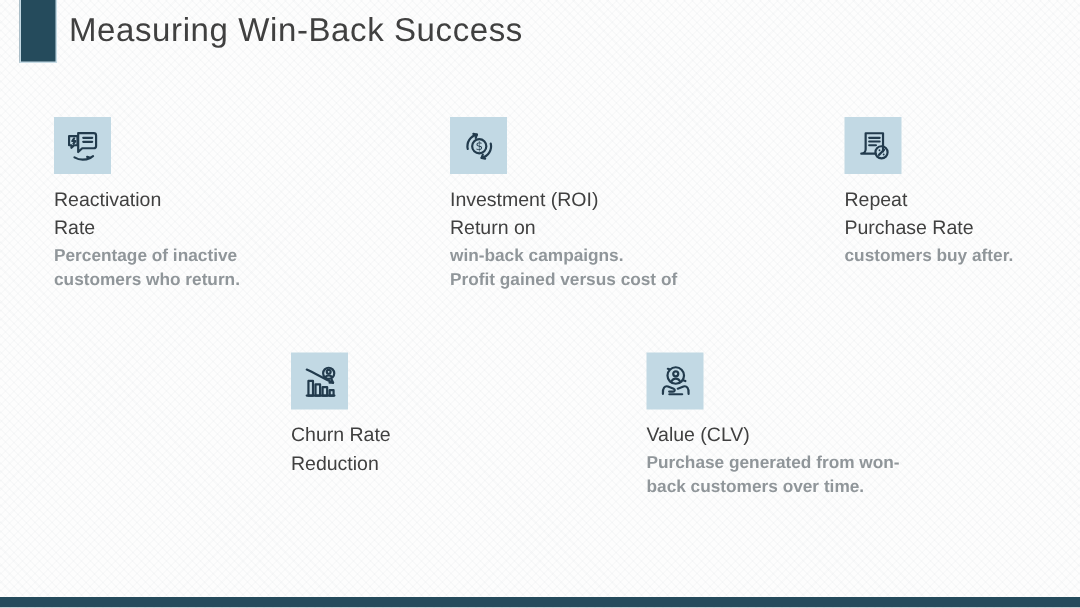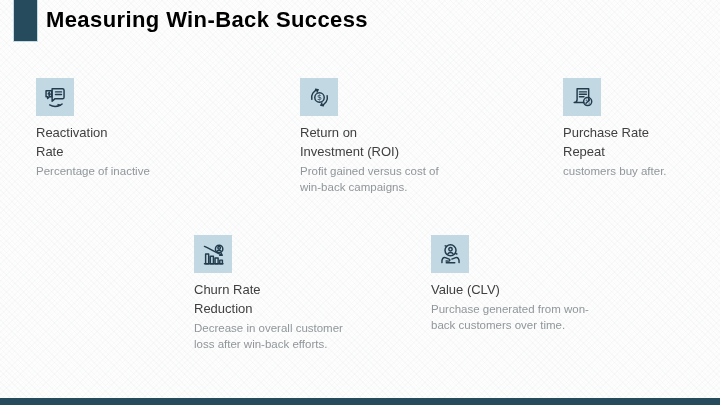--- a/index.html
+++ b/index.html
@@ -14,21 +14,21 @@
       repeating-linear-gradient(-45deg, rgba(40,70,90,0.02) 0 1px, transparent 1px 4px);
   }
   .accent-block {
     position: absolute; left: 13px; top: 0; width: 25px; height: 42px;
     background: #254b5c;
     border: 1px solid #c5dae4; border-top: none;
     box-sizing: border-box;
   }
   .slide-title {
     position: absolute; left: 46px; top: 7px;
-    font-size: 22px; font-weight: 700; color: #000000;
+    font-size: 22px; font-weight: 400; color: #404040;
     letter-spacing: 0.4px;
     white-space: nowrap;
   }
   .card { position: absolute; }
   .icon-box {
     width: 38px; height: 38px;
     background: #c2d9e4;
     display: flex; align-items: center; justify-content: center;
   }
   .icon-box svg { width: 27px; height: 27px; }
@@ -38,21 +38,21 @@
   }
   .icon-box svg text { stroke: none; fill: #223b4d; }
   .icon-box svg .dot { fill: #223b4d; stroke: none; }
   .card-title {
     margin-top: 7px;
     font-size: 13px; line-height: 19px; font-weight: 500; color: #404040;
   }
   .card-title span, .card-body span { display: block; }
   .card-body {
     margin-top: 3px;
-    font-size: 11.5px; line-height: 15.5px; color: #90969a;
+    font-size: 11.5px; line-height: 15.5px; color: #90969a; font-weight: bold;
   }
   .bottom-bar {
     position: absolute; left: 0; top: 398px; width: 720px; height: 7px;
     background: #254b5c;
   }
   #c1 { left: 36px;  top: 78px;  width: 160px; }
   #c2 { left: 300px; top: 78px;  width: 172px; }
   #c3 { left: 563px; top: 78px;  width: 150px; }
   #c4 { left: 168px; top: 235px; width: 182px; margin-left: 26px; }
   #c5 { left: 431px; top: 235px; width: 182px; }
@@ -73,58 +73,59 @@
       <path d="M6.8 18.6 q4.4 2.6 9.4 0.3"></path>
       <path d="M16.2 18.9 l1.6 -1.1 M16.2 18.9 l-1.9 -0.6"></path>
     </svg>
   </div>
   <div class="card-title">
     <span>Reactivation</span>
     <span>Rate</span>
   </div>
   <div class="card-body">
     <span>Percentage of inactive</span>
+    <span>customers who return.</span>
   </div>
 </div>
 
 <div class="card" id="c2">
   <div class="icon-box">
     <svg viewBox="0 0 24 24" aria-hidden="true">
       <circle cx="12" cy="12" r="4.2"></circle>
       <text x="12" y="14.4" font-size="7" text-anchor="middle" font-family="DejaVu Sans, sans-serif">$</text>
       <path d="M5.2 13.6 A7 7 0 0 1 10.6 5.1"></path>
       <path d="M10.6 5.1 l-2.1 -0.4 M10.6 5.1 l-0.7 2"></path>
       <path d="M18.8 10.4 A7 7 0 0 1 13.4 18.9"></path>
       <path d="M13.4 18.9 l2.1 0.4 M13.4 18.9 l0.7 -2"></path>
     </svg>
   </div>
   <div class="card-title">
+    <span>Investment (ROI)</span>
     <span>Return on</span>
-    <span>Investment (ROI)</span>
   </div>
   <div class="card-body">
+    <span>win-back campaigns.</span>
     <span>Profit gained versus cost of</span>
-    <span>win-back campaigns.</span>
   </div>
 </div>
 
 <div class="card" id="c3">
   <div class="icon-box">
     <svg viewBox="0 0 24 24" aria-hidden="true">
       <path d="M7.2 4.3 h10.3 v10.8 M7.2 4.3 v9.5 a2.6 2.6 0 0 1 -2.6 2.6 h8.6"></path>
       <path d="M9.3 7 h6.2 M9.3 9.2 h6.2 M9.3 11.4 h4"></path>
       <circle cx="16.6" cy="15.6" r="3.6"></circle>
       <path d="M15.1 17.1 l3 -3"></path>
       <circle class="dot" cx="15.4" cy="14.4" r="0.55"></circle>
       <circle class="dot" cx="17.9" cy="16.9" r="0.55"></circle>
     </svg>
   </div>
   <div class="card-title">
+    <span>Repeat</span>
     <span>Purchase Rate</span>
-    <span>Repeat</span>
   </div>
   <div class="card-body">
     <span>customers buy after.</span>
   </div>
 </div>
 
 <div class="card" id="c4">
   <div class="icon-box">
     <svg viewBox="0 0 24 24" aria-hidden="true">
       <path d="M4 20.2 h16.4"></path>
@@ -132,24 +133,20 @@
       <circle cx="17" cy="7" r="3.3"></circle>
       <circle cx="17" cy="6.1" r="1.15"></circle>
       <path d="M15.1 9.2 a2.4 2.4 0 0 1 3.8 0"></path>
       <path d="M4 4.8 C 8.5 6.8, 13 9.5, 19.6 12.6"></path>
       <path d="M19.6 12.6 l-2.1 0 M19.6 12.6 l-0.8 -1.9"></path>
     </svg>
   </div>
   <div class="card-title">
     <span>Churn Rate</span>
     <span>Reduction</span>
-  </div>
-  <div class="card-body">
-    <span>Decrease in overall customer</span>
-    <span>loss after win-back efforts.</span>
   </div>
 </div>
 
 <div class="card" id="c5">
   <div class="icon-box">
     <svg viewBox="0 0 24 24" aria-hidden="true">
       <circle cx="12" cy="8.3" r="4.9"></circle>
       <circle cx="12" cy="7.3" r="1.5"></circle>
       <path d="M9.6 11.6 a2.7 2.7 0 0 1 4.8 0"></path>
       <path d="M8.3 4.6 l-1 -0.3 M16.7 11.2 l1 0.4"></path>

